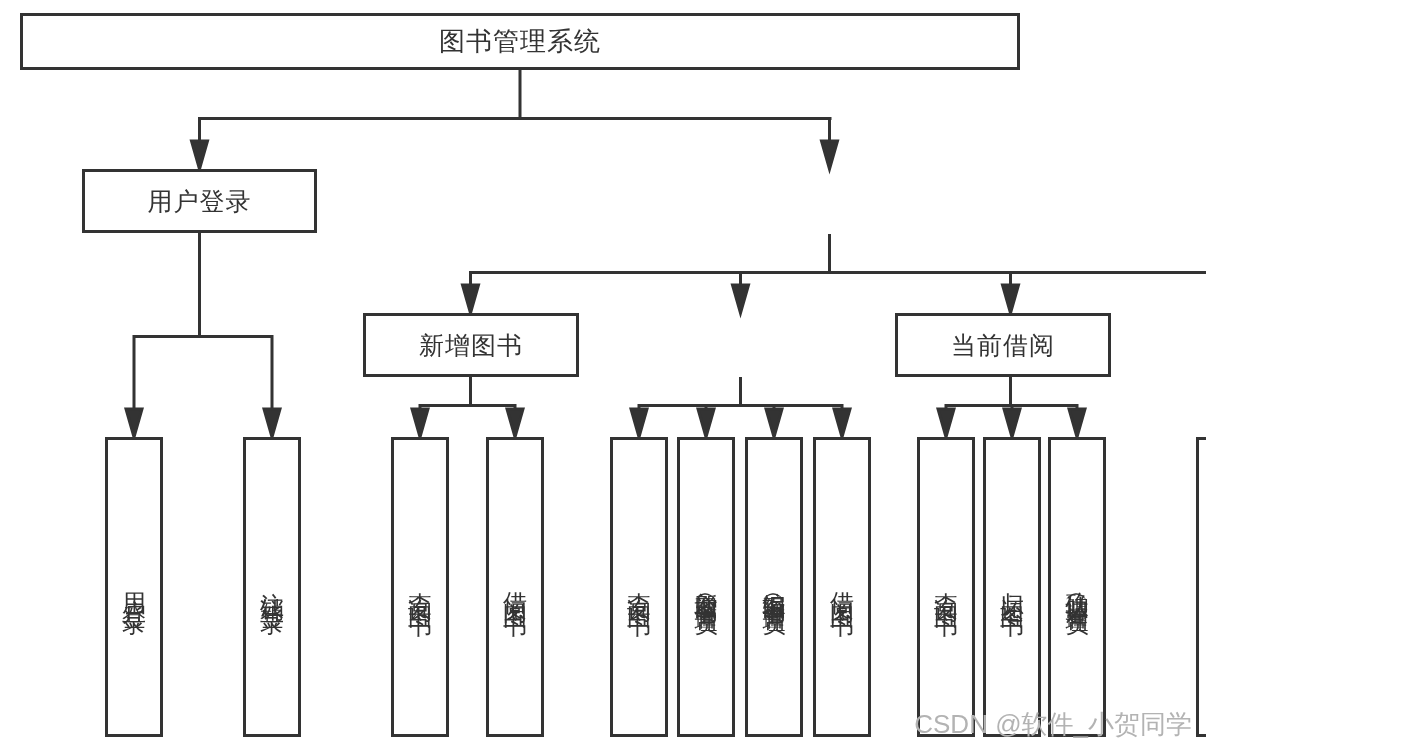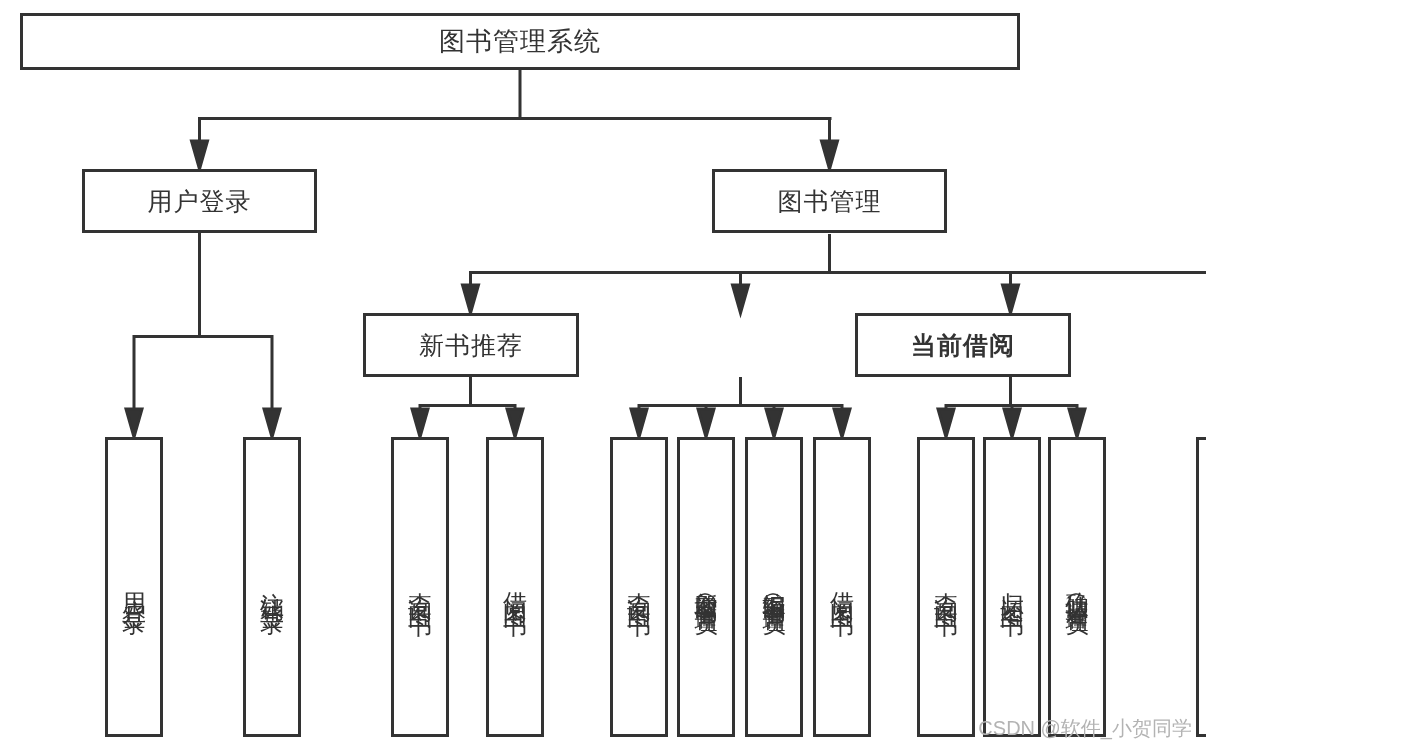--- a/index.html
+++ b/index.html
@@ -55,21 +55,21 @@
     line-height: 1;
   }
   .box-v.long {
     font-size: 23px;
     letter-spacing: 3px;
   }
   .watermark {
     position: absolute;
     right: 14px;
     bottom: 5px;
-    font-size: 20px;
+    font-size: 26px;
     color: #b3b3b3;
     z-index: 3;
     white-space: nowrap;
   }
 </style>
 </head>
 <body>
 
 <div class="canvas">
 
@@ -119,24 +119,23 @@
     <g stroke="#333333" stroke-width="3" fill="#333333">
       <path fill="none" d="M1279.5,377 V405.5 M1223.5,405.5 H1343.5 M1225,404 V412 M1342,404 V412"></path>
       <polygon points="1217,409 1233,409 1225,437"></polygon>
       <polygon points="1334,409 1350,409 1342,437"></polygon>
     </g>
   </svg>
 
   <div class="box box-h box-root">图书管理系统</div>
 
   <div class="box box-h box-l2" style="left:82px;">用户登录</div>
-  <div class="box box-h box-l2" style="left:712px;">图书管理</div>
 
-  <div class="box box-h box-l3" style="left:363px;">新书推荐</div>
-  <div class="box box-h box-l3" style="left:855px;font-weight:bold;">当前借阅</div>
+  <div class="box box-h box-l3" style="left:363px;">新增图书</div>
+  <div class="box box-h box-l3" style="left:895px;">当前借阅</div>
 
   <div class="box box-v" style="left:105px;">用户登录</div>
   <div class="box box-v" style="left:243px;">注销登录</div>
 
   <div class="box box-v" style="left:391px;">查询图书</div>
   <div class="box box-v" style="left:486px;">借阅图书</div>
 
   <div class="box box-v" style="left:610px;">查询图书</div>
   <div class="box box-v long" style="left:677px;">新增图书（管理员）</div>
   <div class="box box-v long" style="left:745px;">编辑图书（管理员）</div>

